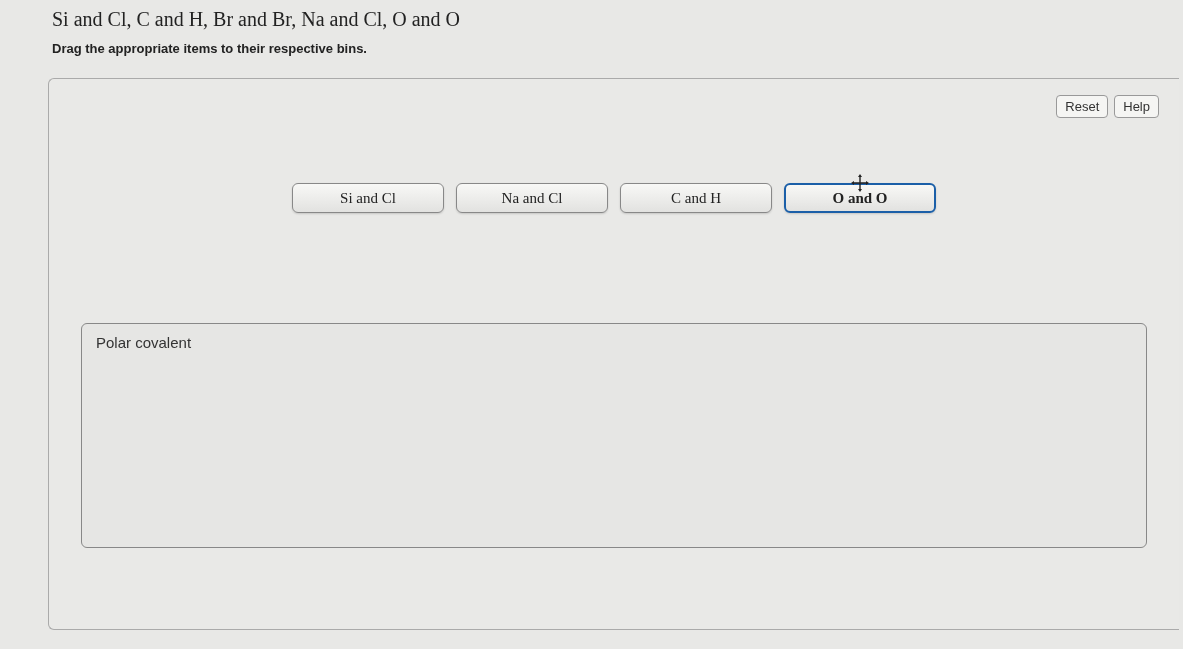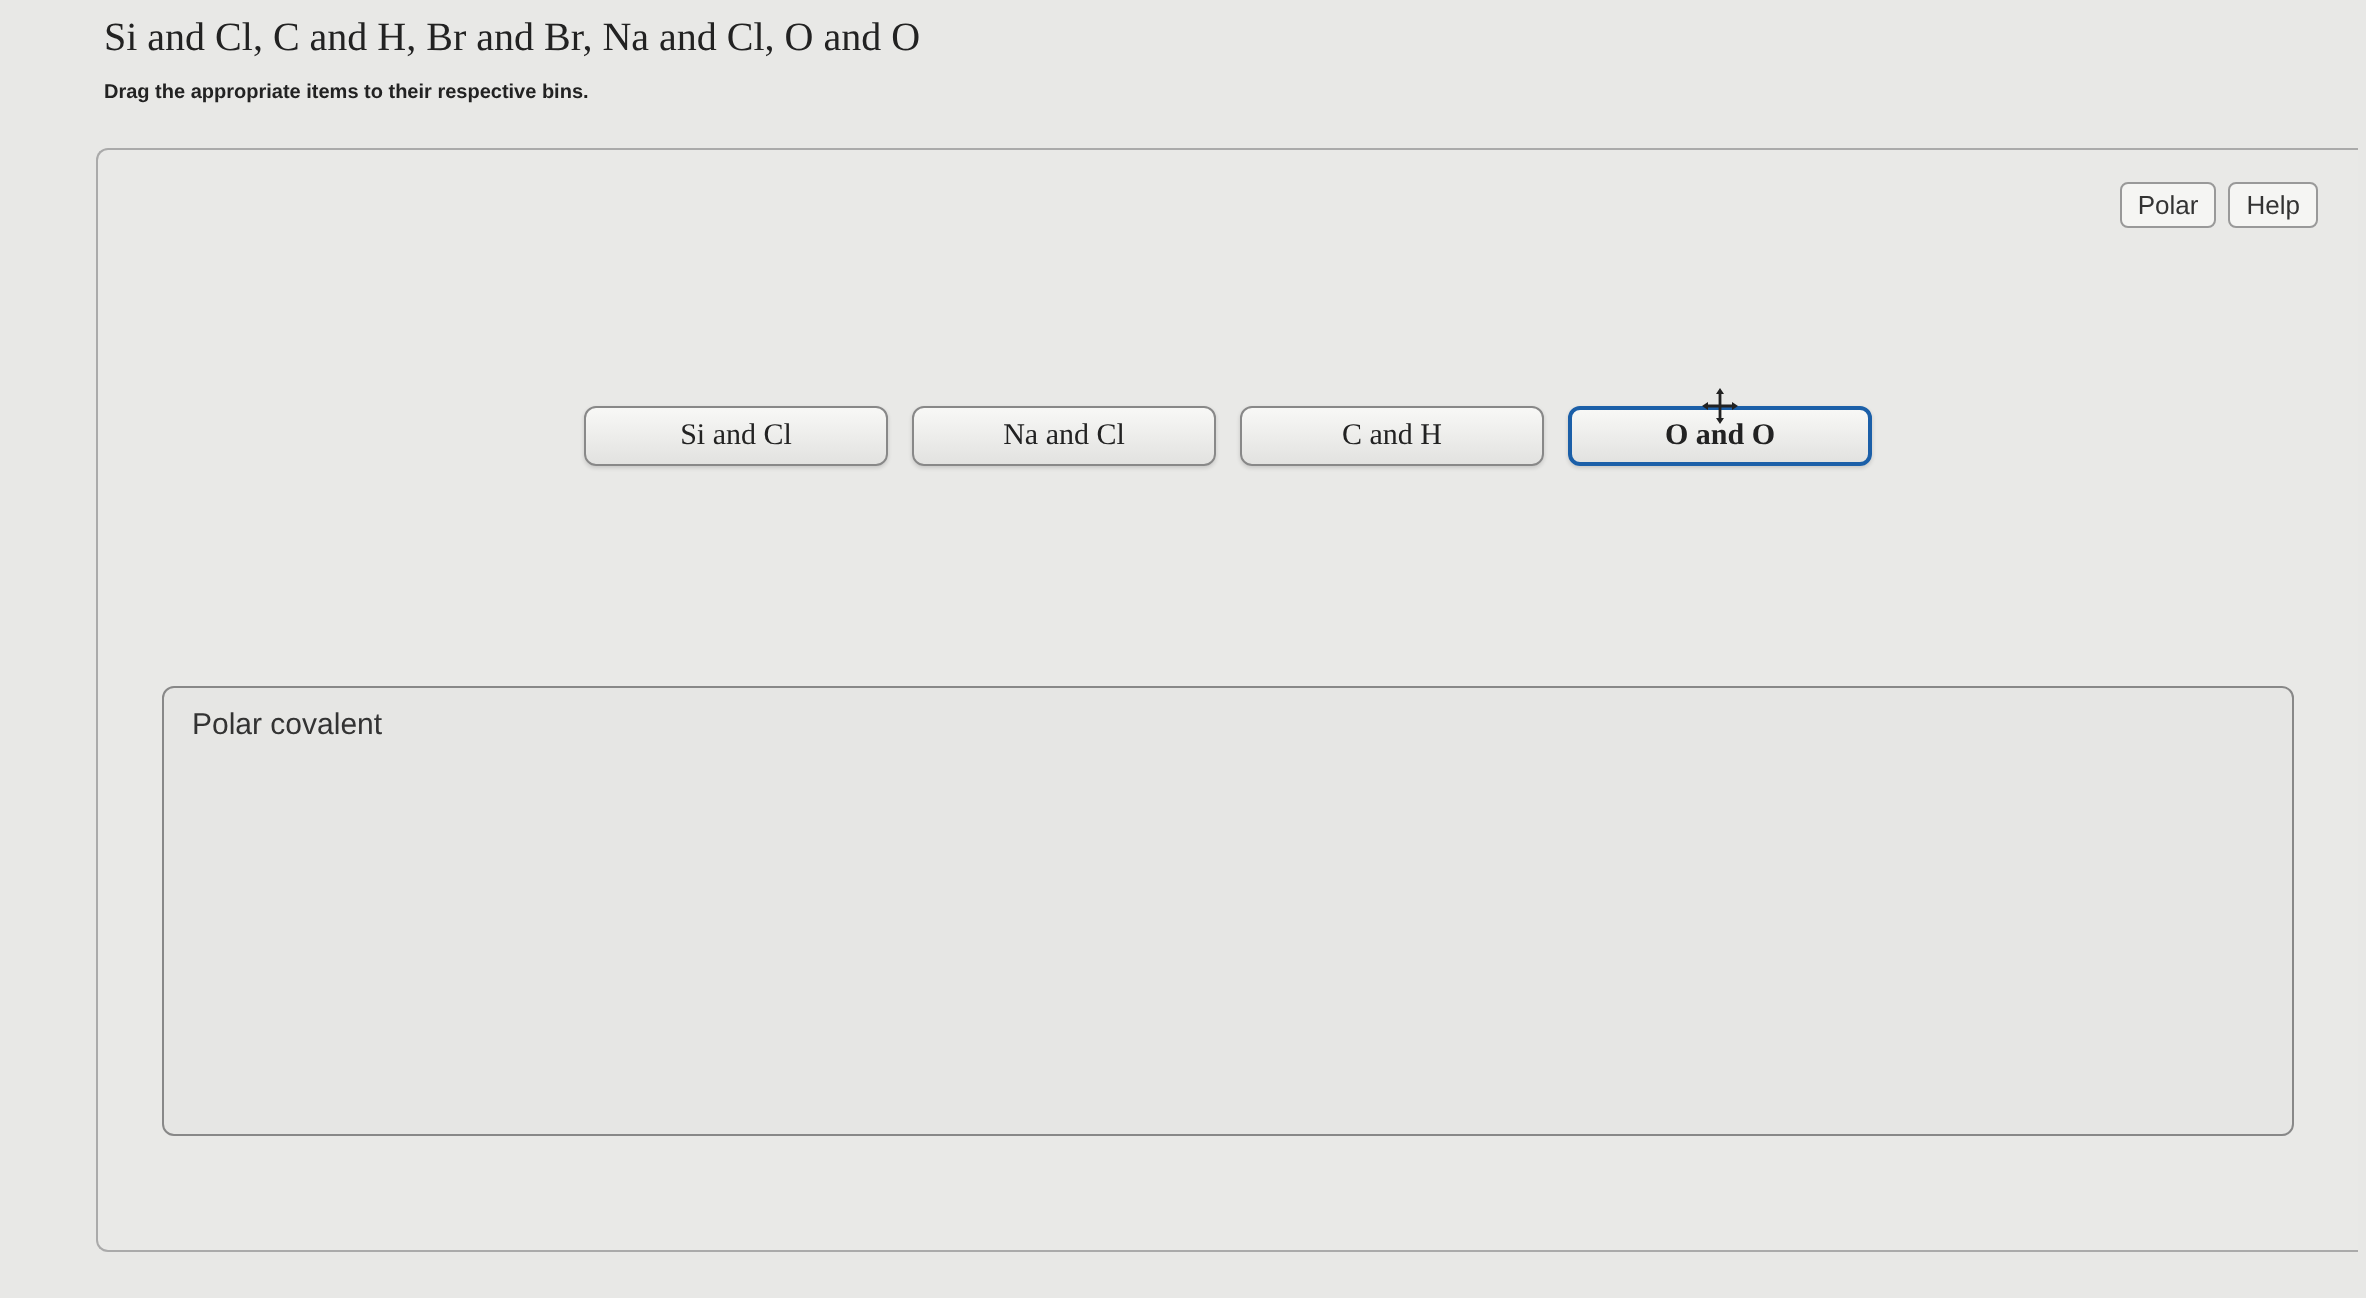--- a/index.html
+++ b/index.html
@@ -19,21 +19,21 @@
       padding: 8px 40px 12px 52px;
     }
     .compounds-list {
       font-family: 'Times New Roman', Times, serif;
       font-size: 20px;
       color: #222;
       margin-bottom: 10px;
     }
     .instructions {
       font-weight: bold;
-      font-size: 10px;
+      font-size: 13px;
       color: #222;
     }
     .workspace {
       margin: 10px 4px 0 48px;
       border: 1px solid #aaa;
       border-right: none;
       border-radius: 6px 0 0 6px;
       padding: 18px 24px 24px 24px;
       background: #e9e9e7;
       height: 552px;
@@ -52,21 +52,21 @@
       border-radius: 4px;
       padding: 3px 8px;
       font-size: 13px;
       color: #333;
       cursor: pointer;
     }
     .draggables-row {
       display: flex;
       justify-content: center;
       gap: 12px;
-      margin-top: 110px;
+      margin-top: 86px;
       padding: 0 50px;
     }
     .draggable-chip {
       width: 152px;
       height: 30px;
       background: linear-gradient(to bottom, #f8f8f6, #e2e2e0);
       border: 1px solid #888;
       border-radius: 6px;
       box-shadow: 0 1px 2px rgba(0,0,0,0.15);
       font-family: 'Times New Roman', Times, serif;
@@ -117,21 +117,21 @@
 </head>
 <body>
 
 <div class="header-area">
   <div class="compounds-list">Si and Cl, C and H, Br and Br, Na and Cl, O and O</div>
   <div class="instructions">Drag the appropriate items to their respective bins.</div>
 </div>
 
 <div class="workspace">
   <div class="toolbar">
-    <button class="tool-btn">Polar</button>
+    <button class="tool-btn">Reset</button>
     <button class="tool-btn">Help</button>
   </div>
 
   <div class="draggables-row">
     <div class="draggable-chip">Si and Cl</div>
     <div class="draggable-chip">Na and Cl</div>
     <div class="draggable-chip">C and H</div>
     <div class="draggable-chip selected">
       <span>O and O</span>
       <span class="move-cursor">

